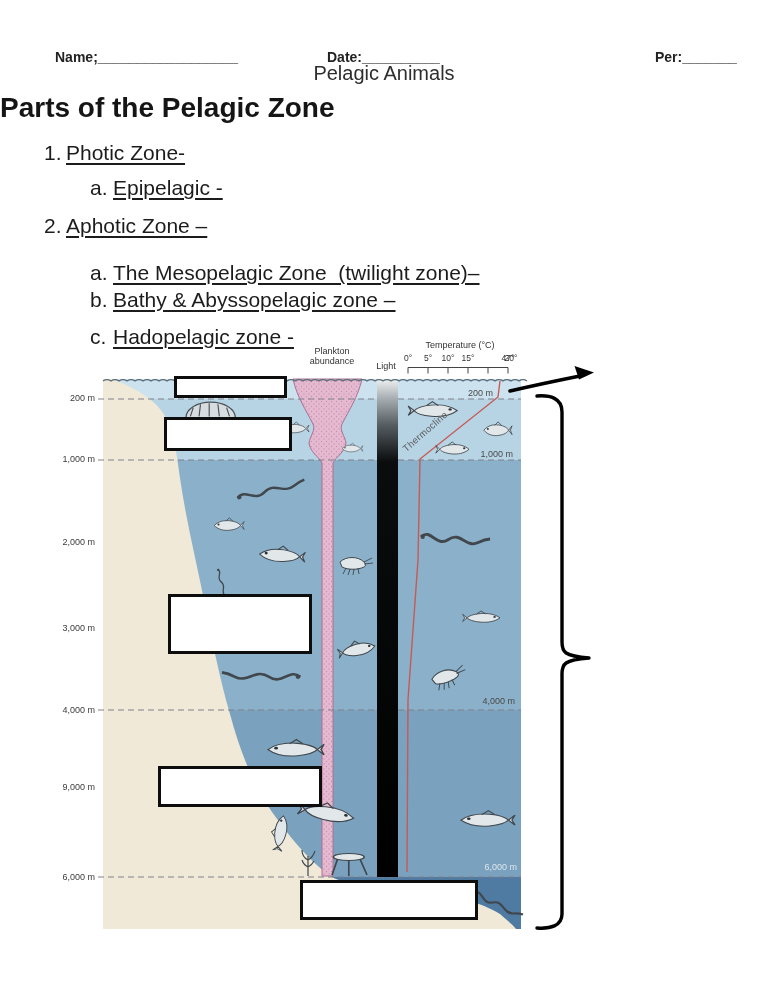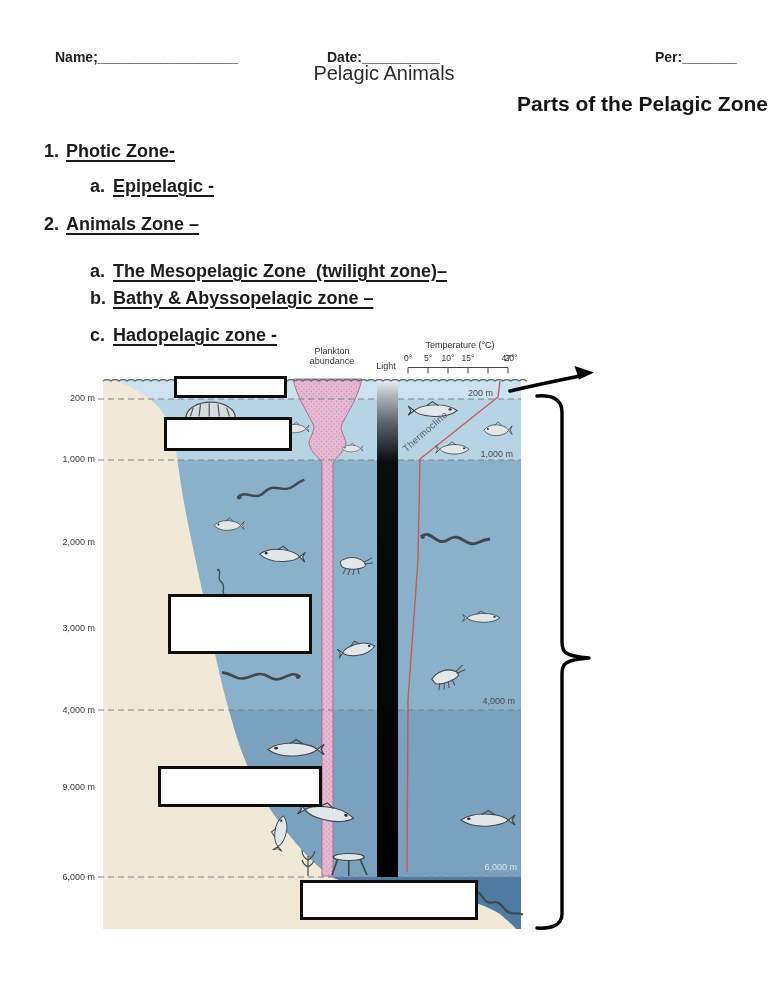--- a/index.html
+++ b/index.html
@@ -4,23 +4,23 @@
 <style>
   html,body{margin:0;padding:0;}
   body{
     width:768px;height:994px;position:relative;background:#ffffff;
     font-family:"Liberation Sans", sans-serif;overflow:hidden;
   }
   .abs{position:absolute;}
   
   .hdr{font-size:14px;font-weight:700;color:#222;top:49px;white-space:pre;padding-left:10px;}
   .doc-title{left:0;width:768px;text-align:center;top:62px;font-size:20px;font-weight:400;color:#2e2e2e;}
-  .doc-sub{left:0;width:768px;text-align:right;top:92px;font-size:21px;font-weight:700;color:#151515;}
+  .doc-sub{left:0;width:768px;text-align:left;top:92px;font-size:28px;font-weight:700;color:#151515;}
   
-  .oitem{font-size:18px;font-weight:700;color:#1c1c1c;white-space:pre;}
+  .oitem{font-size:21px;font-weight:400;color:#1c1c1c;white-space:pre;}
   .oitem .num{display:inline-block;}
   .oitem .lbl{text-decoration:underline;text-underline-offset:2.5px;text-decoration-thickness:1.5px;}
   .lv1 .num{width:22px;}
   .lv2 .num{width:23px;}
   
   .dlabel{font-size:9px;color:#3a3a3a;width:55px;left:40px;text-align:right;line-height:10px;}
   .collabel{font-size:9px;color:#333;text-align:center;line-height:10px;}
   .tick{font-size:8.5px;color:#333;width:22px;text-align:center;}
   .inlabel{font-size:9px;color:#4a4a4a;text-align:right;width:50px;}
   .inlabel.light{color:#dce5ec;}
@@ -147,21 +147,21 @@
 
 <div class="abs txt hdr" style="left:45px;">Name;__________________</div>
 <div class="abs txt hdr" style="left:317px;">Date:__________</div>
 <div class="abs txt hdr" style="left:645px;">Per:_______</div>
 
 <div class="abs txt doc-title">Pelagic Animals</div>
 <div class="abs txt doc-sub">Parts of the Pelagic Zone</div>
 
 <div class="abs txt oitem lv1" style="left:44px;top:141px;"><span class="num">1.</span><span class="lbl">Photic Zone-</span></div>
 <div class="abs txt oitem lv2" style="left:90px;top:176px;"><span class="num">a.</span><span class="lbl">Epipelagic -</span></div>
-<div class="abs txt oitem lv1" style="left:44px;top:214px;"><span class="num">2.</span><span class="lbl">Animals Zone –</span></div>
+<div class="abs txt oitem lv1" style="left:44px;top:214px;"><span class="num">2.</span><span class="lbl">Aphotic Zone –</span></div>
 <div class="abs txt oitem lv2" style="left:90px;top:261px;"><span class="num">a.</span><span class="lbl">The Mesopelagic Zone  (twilight zone)–</span></div>
 <div class="abs txt oitem lv2" style="left:90px;top:288px;"><span class="num">b.</span><span class="lbl">Bathy &amp; Abyssopelagic zone –</span></div>
 <div class="abs txt oitem lv2" style="left:90px;top:325px;"><span class="num">c.</span><span class="lbl">Hadopelagic zone -</span></div>
 
 <div class="abs txt collabel" style="left:290px;top:346px;width:84px;"><span>Plankton</span><br><span>abundance</span></div>
 <div class="abs txt collabel" style="left:366px;top:361px;width:40px;">Light</div>
 <div class="abs txt collabel" style="left:406px;top:340px;width:108px;">Temperature (°C)</div>
 
 <span class="abs txt tick" style="left:397px;top:353px;">0°</span>
 <span class="abs txt tick" style="left:417px;top:353px;">5°</span>

